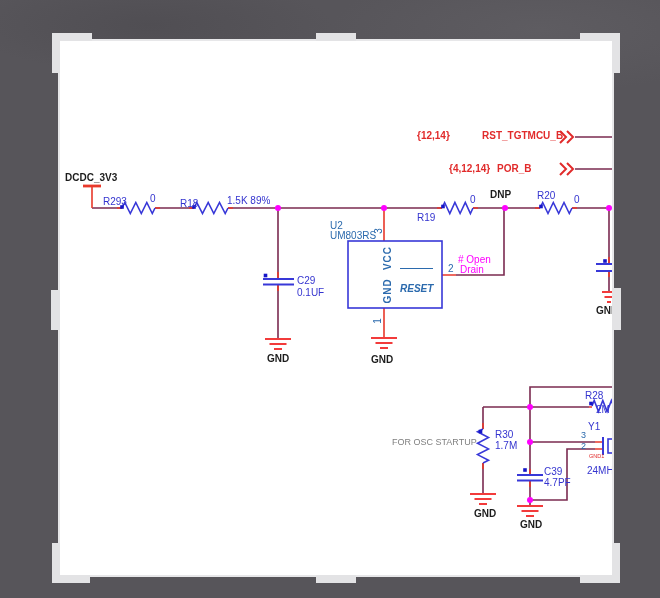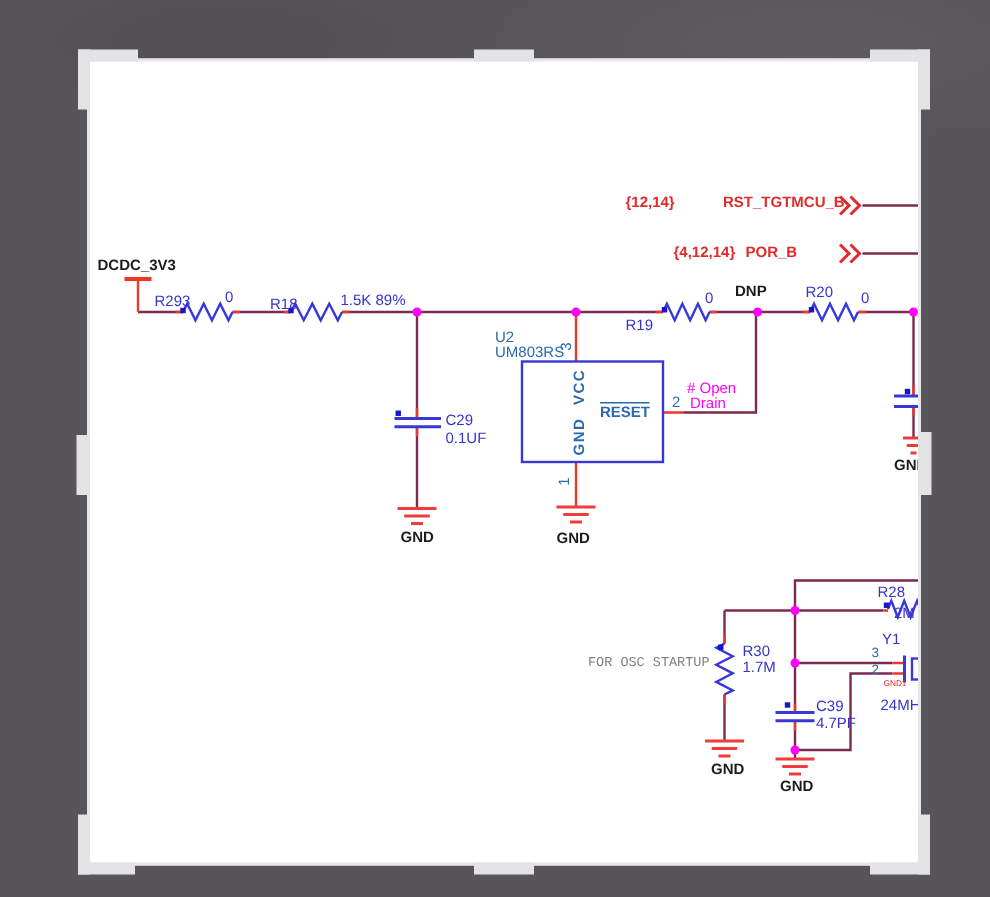--- a/index.html
+++ b/index.html
@@ -14,24 +14,24 @@
   .world{position:absolute;left:-60px;top:-41px;width:660px;height:598px;}
   .world svg{position:absolute;left:0;top:0;}
   .lbl{position:absolute;font-family:"Liberation Sans",sans-serif;font-size:10px;line-height:11px;white-space:pre;}
   .c-blue{color:var(--ref_text,#3434cf);}
   .c-steel{color:var(--ic_text,#2b6aad);font-weight:bold;}
   .c-steel2{color:var(--ic_text,#2b6aad);}
   .c-red{color:var(--net_red,#e12b2b);font-weight:bold;}
   .c-redsm{color:var(--net_red,#e12b2b);font-size:5.5px;line-height:6px;}
   .c-black{color:var(--text_black,#1c1c1c);font-weight:bold;}
   .c-mag{color:var(--note_magenta,#f0f);}
-  .c-gray{color:var(--note_gray,#7f7f7f);font-family:Liberation Mono, monospace;font-size:9px;text-align:right;}
+  .c-gray{color:var(--note_gray,#7f7f7f);font-family:Liberation Sans, sans-serif;font-size:9px;text-align:right;}
   .vlbl{transform:translate(-50%,-50%) rotate(-90deg);}
   .ls1{letter-spacing:1px;}
-  .reset-pin{border-top:1.5px solid var(--ic_text,#2b6aad);padding-top:1px;}
+  .reset-pin{border-top:1.5px solid var(--ic_text,#2b6aad);padding-top:14px;font-style:italic;}
   .wires{stroke:var(--wire,#7b2b50);stroke-width:1.6;fill:none;}
   .pins{stroke:var(--pin,#e8392b);stroke-width:1.6;fill:none;}
   .pwrbar{stroke:var(--pin,#e8392b);stroke-width:2.8;fill:none;}
   .comp{stroke:var(--component,#3838d8);stroke-width:1.6;fill:none;}
   .comp2{stroke:var(--component,#3838d8);stroke-width:2;fill:none;}
   .gndsym{stroke:var(--gnd_symbol,#f23b3b);stroke-width:2;fill:none;}
   .chev{stroke:var(--net_red,#e12b2b);stroke-width:2;fill:none;}
   .jct{fill:var(--junction,#f0f);}
   .pdot{fill:var(--pin_dot,#1616c8);}
   .handle,.hbar{position:absolute;background:var(--handle,#e3e3e5);z-index:6;}

